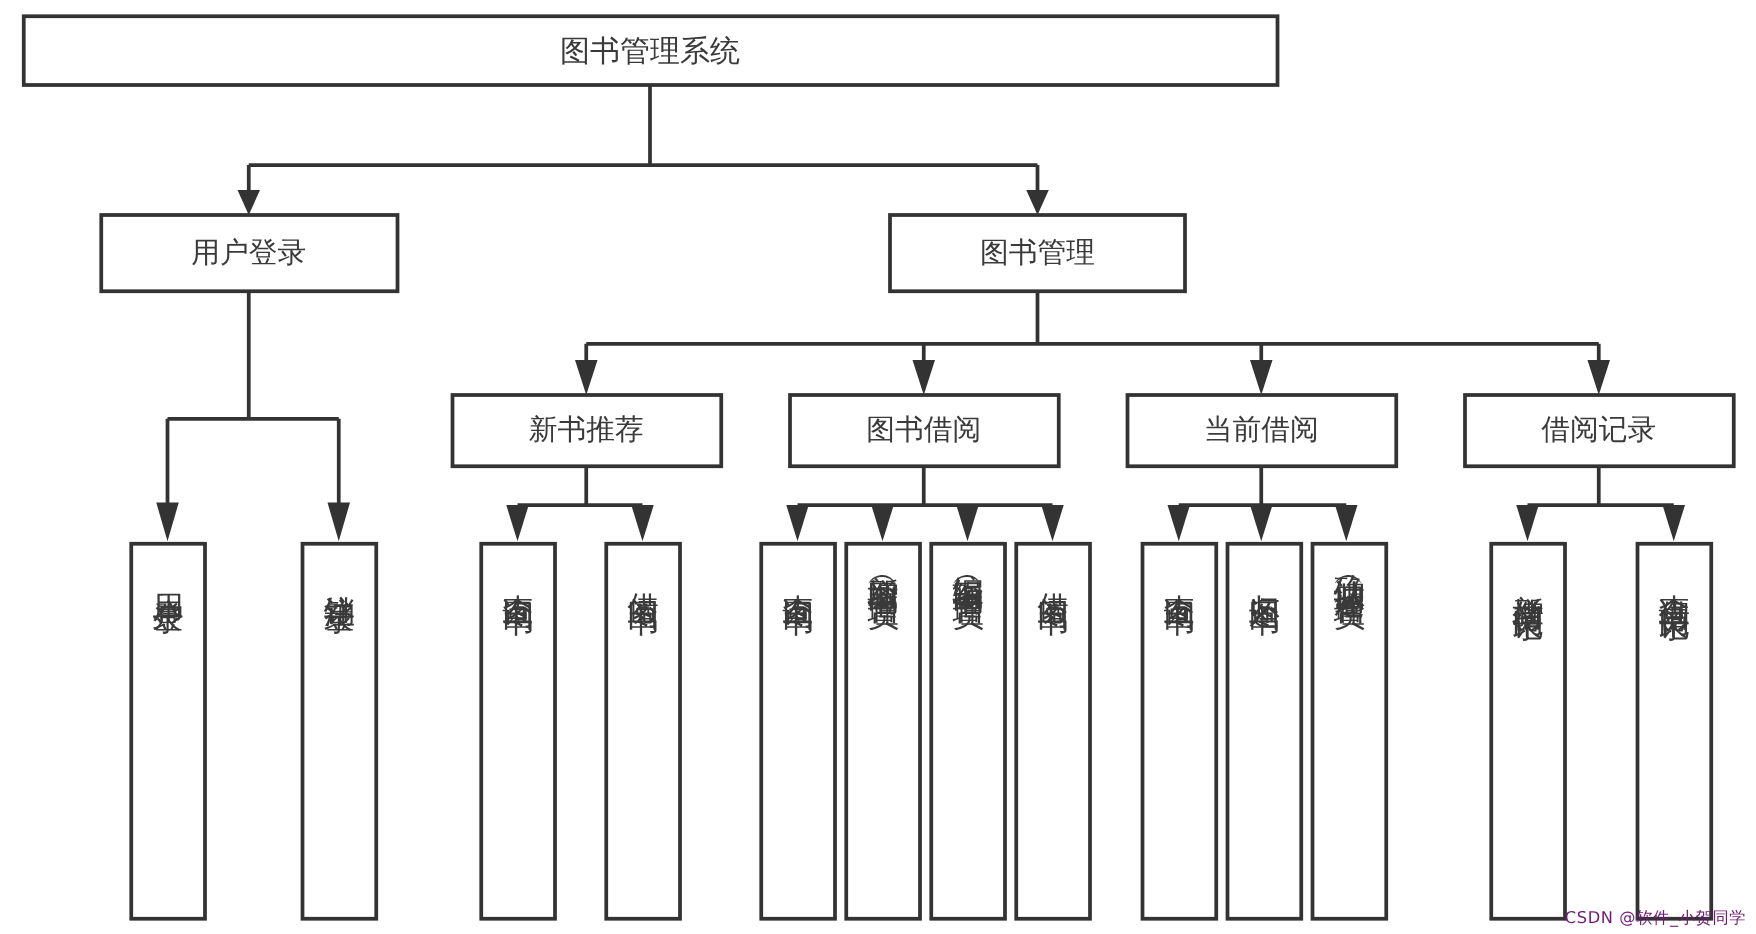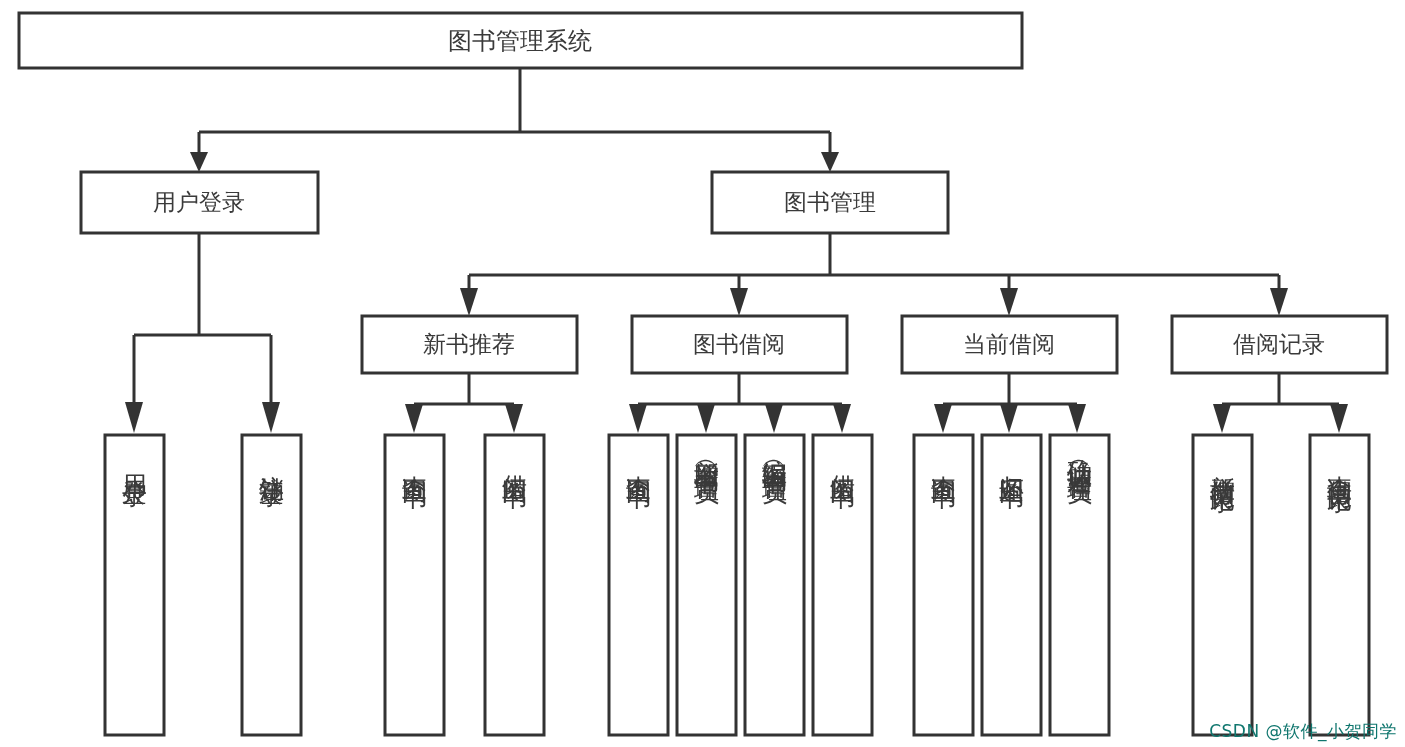--- a/index.html
+++ b/index.html
@@ -44,23 +44,23 @@
     letter-spacing:3px;
     color:#3a3a3a;
     white-space:nowrap;
     text-align:left;
   }
 
   .watermark{
     position:absolute;
     right:8px;
     bottom:4px;
-    color:#0f766e;
-    font-family:"DejaVu Sans","Liberation Sans",sans-serif;
-    font-size:17px;
+    color:#701a75;
+    font-family:"DejaVu Sans","Liberation Sans",sans-serif;
+    font-size:13px;
     letter-spacing:0.5px;
     white-space:nowrap;
     pointer-events:none;
   }
 </style>
 </head>
 <body>
 
 <div id="diagram-root">
 

